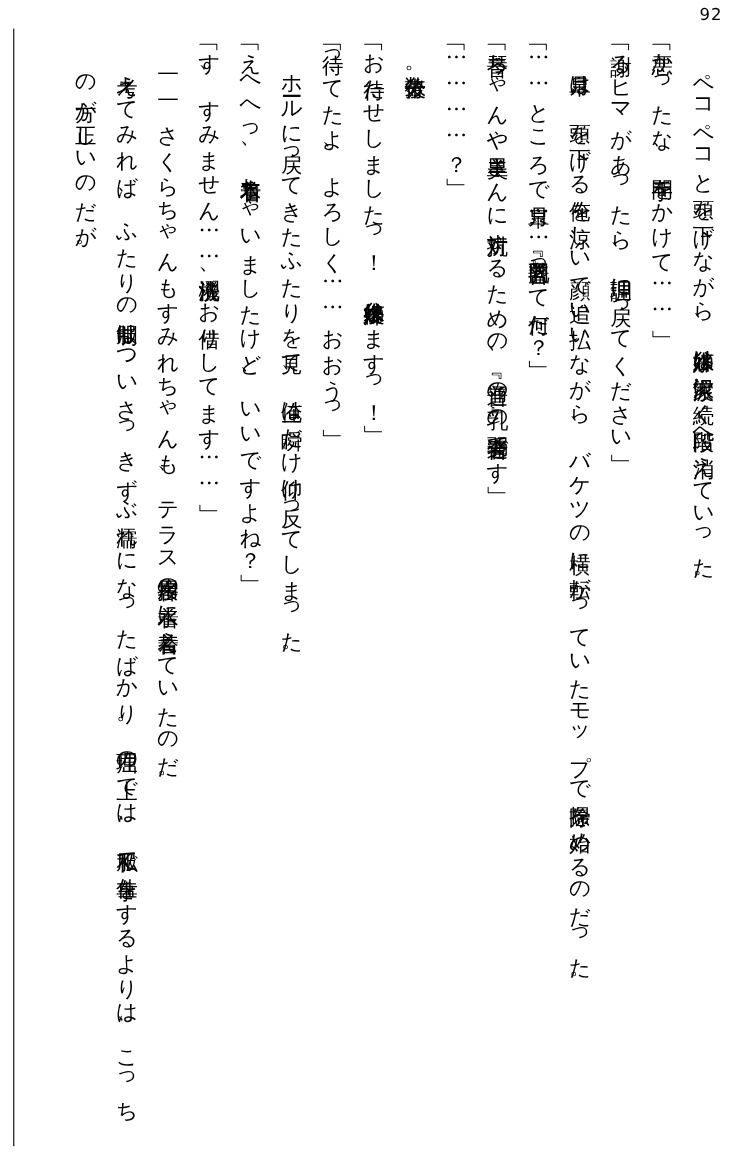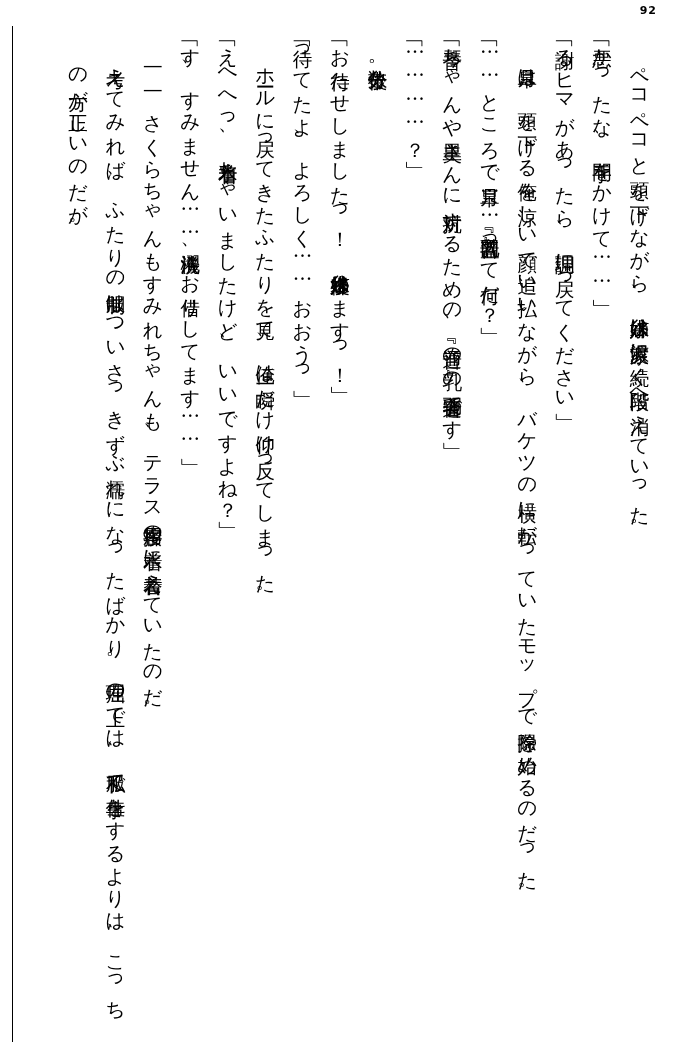--- a/index.html
+++ b/index.html
@@ -19,22 +19,22 @@
     width: 679px;
     height: 1050px;
     background: #ffffff;
     box-sizing: border-box;
   }
   
   #page-number {
     position: absolute;
     top: 4px;
     right: 22px;
-    font-size: 11px;
-    font-weight: bold;
+    font-size: 15px;
+    font-weight: normal;
     letter-spacing: 1px;
     font-family: "DejaVu Sans", "Liberation Sans", sans-serif;
     margin-left: 20px;
   }
   
   #frame-line {
     position: absolute;
     left: 12px;
     top: 26px;
     width: 0;

